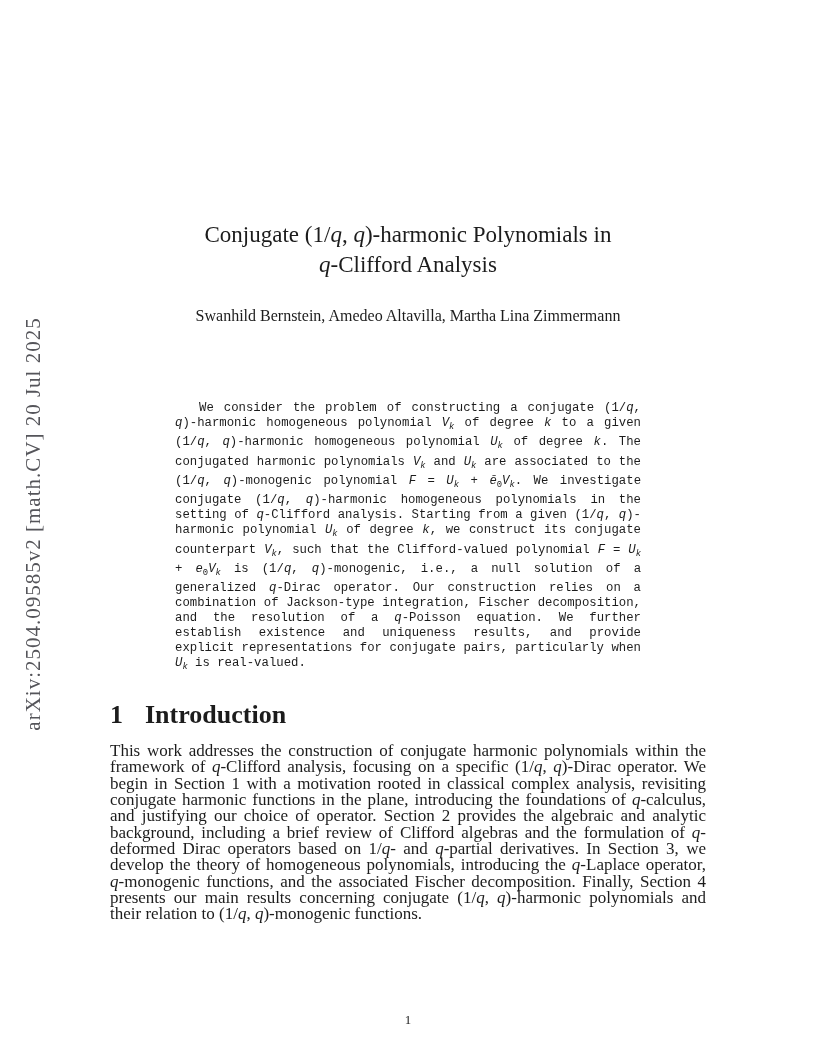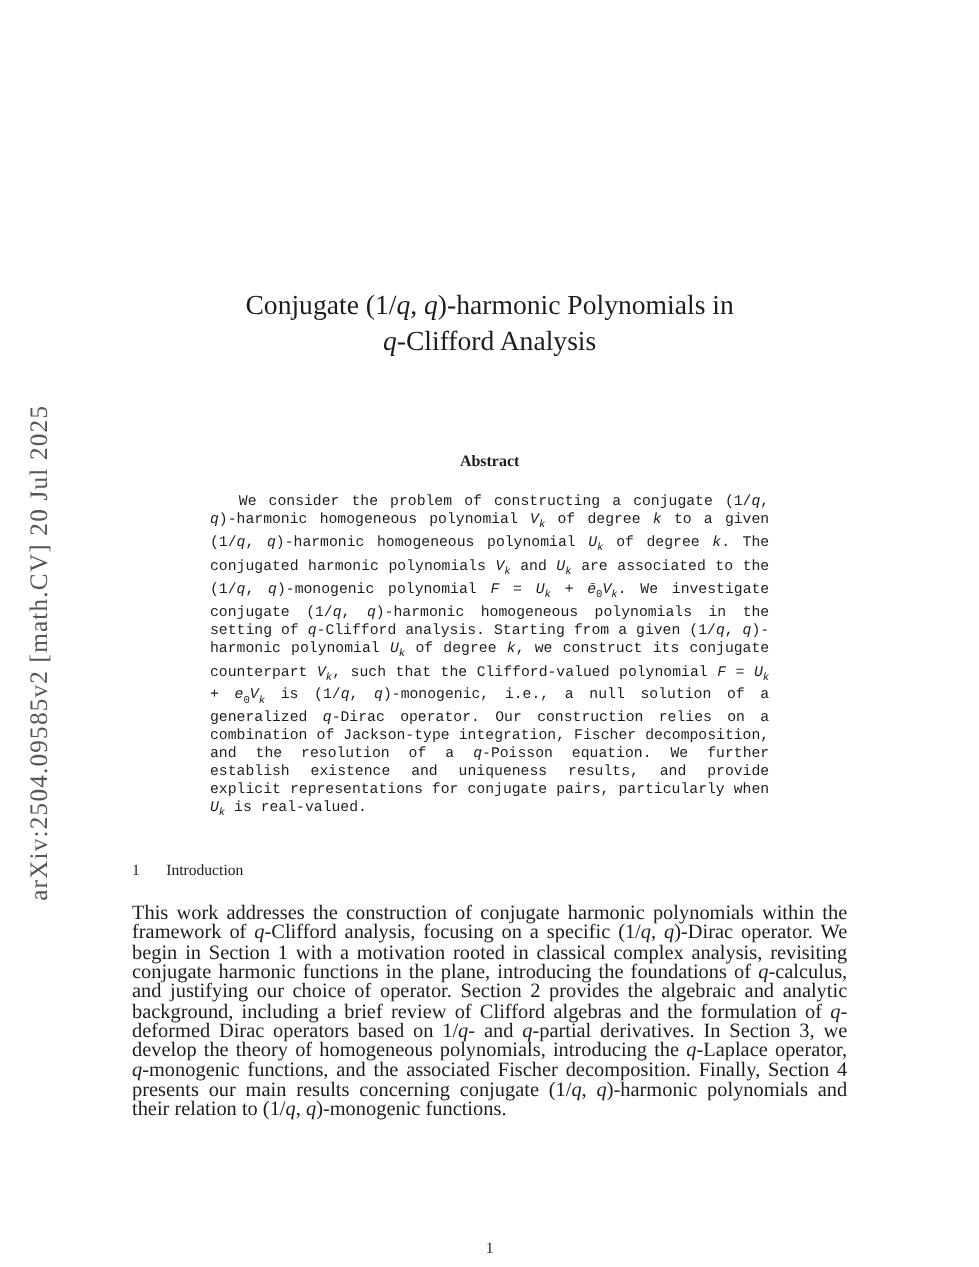--- a/index.html
+++ b/index.html
@@ -25,21 +25,20 @@
     top: 524px;
     left: 33px;
     transform: translate(-50%, -50%) rotate(-90deg);
     white-space: nowrap;
     font-size: 21px;
     letter-spacing: 1px;
     color: #55555a;
   }
   .content {
     padding: 220px 110px 0 110px;
-    margin-top: 20px;
   }
   .paper-title {
     text-align: center;
     font-size: 23px;
     line-height: 30px;
     font-weight: normal;
     margin: 0;
   }
   .paper-authors {
     text-align: center;
@@ -59,22 +58,22 @@
   .abstract-body {
     font-size: 12.3px;
     line-height: 14.9px;
     text-align: justify;
     text-indent: 24px;
     margin: 0;
     font-family: Liberation Mono, monospace;
   }
   .section-heading {
     margin: 28px 0 0 0;
-    font-size: 13px;
-    font-weight: normal;
+    font-size: 26px;
+    font-weight: bold;
     line-height: 24px;
   }
   .section-heading .section-number {
     display: inline-block;
     margin-right: 22px;
   }
   .intro-body {
     margin: 16px 0 0 0;
     font-size: 17px;
     line-height: 16.3px;
@@ -95,23 +94,23 @@
 <body>
 
 <div class="page">
 
   <div class="arxiv-stamp">arXiv:2504.09585v2  [math.CV]  20 Jul 2025</div>
 
   <div class="content">
 
     <h1 class="paper-title">Conjugate (1/<i>q</i>, <i>q</i>)-harmonic Polynomials in<br><i>q</i>-Clifford Analysis</h1>
 
+    <div class="paper-authors">Swanhild Bernstein, Amedeo Altavilla, Martha Lina Zimmermann</div>
 
     <div class="abstract">
-      <div class="abstract-heading">Abstract</div>
       <p class="abstract-body">We consider the problem of constructing a conjugate (1/<i>q</i>, <i>q</i>)-harmonic homogeneous polynomial <i>V</i><sub><i>k</i></sub> of degree <i>k</i> to a given (1/<i>q</i>, <i>q</i>)-harmonic homogeneous polynomial <i>U</i><sub><i>k</i></sub> of degree <i>k</i>. The conjugated harmonic polynomials <i>V</i><sub><i>k</i></sub> and <i>U</i><sub><i>k</i></sub> are associated to the (1/<i>q</i>, <i>q</i>)-monogenic polynomial <i>F</i> = <i>U</i><sub><i>k</i></sub> + <i>ē</i><sub>0</sub><i>V</i><sub><i>k</i></sub>. We investigate conjugate (1/<i>q</i>, <i>q</i>)-harmonic homogeneous polynomials in the setting of <i>q</i>-Clifford analysis. Starting from a given (1/<i>q</i>, <i>q</i>)-harmonic polynomial <i>U</i><sub><i>k</i></sub> of degree <i>k</i>, we construct its conjugate counterpart <i>V</i><sub><i>k</i></sub>, such that the Clifford-valued polynomial <i>F</i> = <i>U</i><sub><i>k</i></sub> + <i>e</i><sub>0</sub><i>V</i><sub><i>k</i></sub> is (1/<i>q</i>, <i>q</i>)-monogenic, i.e., a null solution of a generalized <i>q</i>-Dirac operator. Our construction relies on a combination of Jackson-type integration, Fischer decomposition, and the resolution of a <i>q</i>-Poisson equation. We further establish existence and uniqueness results, and provide explicit representations for conjugate pairs, particularly when <i>U</i><sub><i>k</i></sub> is real-valued.</p>
     </div>
 
     <h2 class="section-heading">
       <span class="section-number">1</span><span>Introduction</span>
     </h2>
 
     <p class="intro-body">This work addresses the construction of conjugate harmonic polynomials within the framework of <i>q</i>-Clifford analysis, focusing on a specific (1/<i>q</i>, <i>q</i>)-Dirac operator. We begin in Section 1 with a motivation rooted in classical complex analysis, revisiting conjugate harmonic functions in the plane, introducing the foundations of <i>q</i>-calculus, and justifying our choice of operator. Section 2 provides the algebraic and analytic background, including a brief review of Clifford algebras and the formulation of <i>q</i>-deformed Dirac operators based on 1/<i>q</i>- and <i>q</i>-partial derivatives. In Section 3, we develop the theory of homogeneous polynomials, introducing the <i>q</i>-Laplace operator, <i>q</i>-monogenic functions, and the associated Fischer decomposition. Finally, Section 4 presents our main results concerning conjugate (1/<i>q</i>, <i>q</i>)-harmonic polynomials and their relation to (1/<i>q</i>, <i>q</i>)-monogenic functions.</p>
 
   </div>

